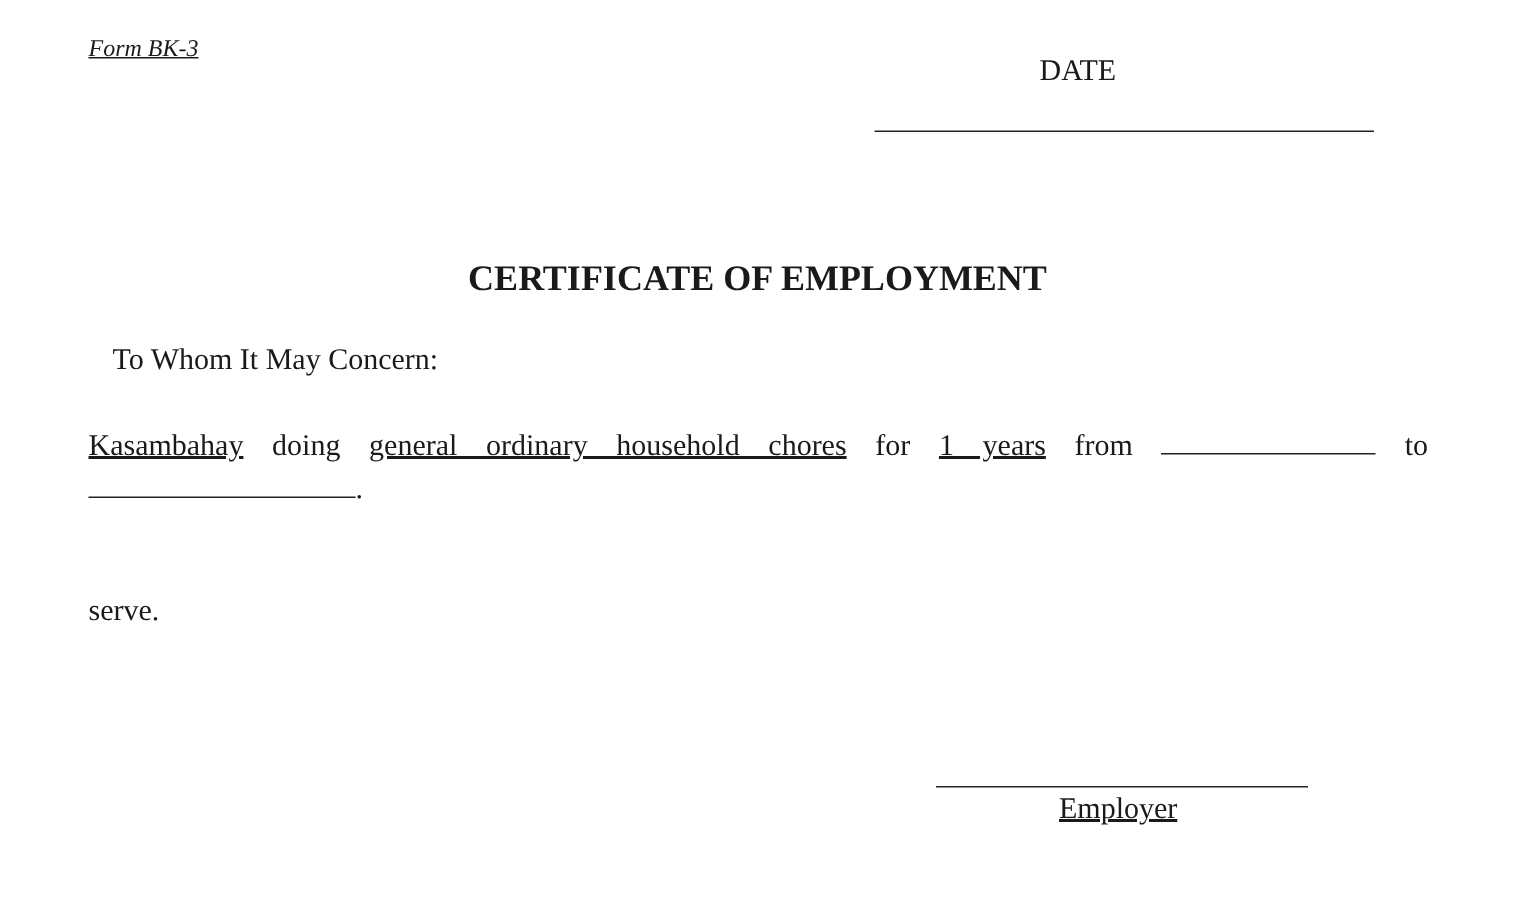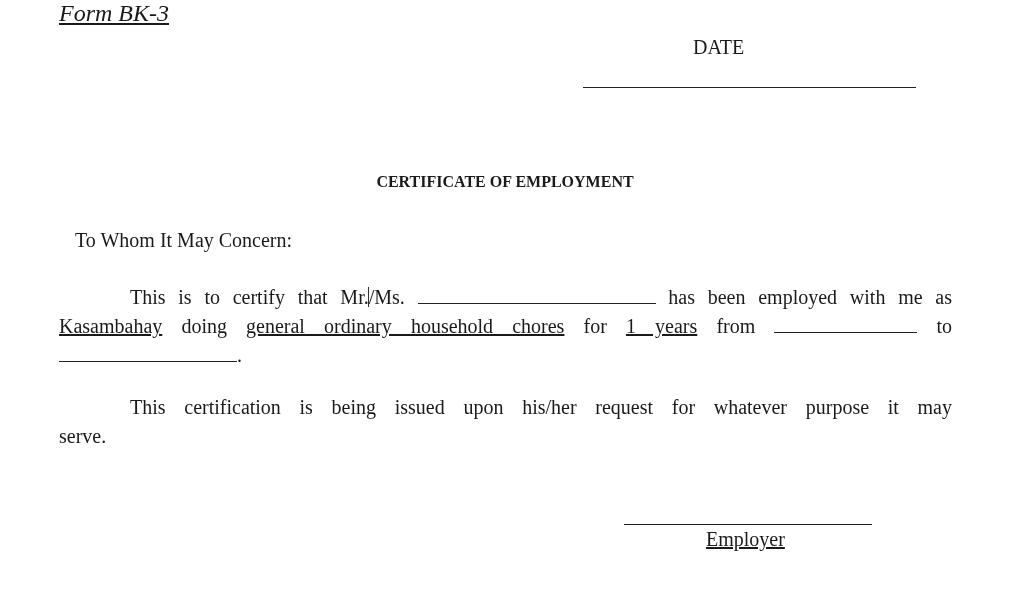--- a/index.html
+++ b/index.html
@@ -1,22 +1,22 @@
 <!DOCTYPE html>
 <html><head>
   <meta charset="utf-8">
   <style>
     html, body { margin:0; padding:0; background:#ffffff; }
     body { width:1024px; height:599px; position:relative; overflow:hidden;
            font-family:"Liberation Serif", serif; color:#1a1a1a; font-size:20px; }
     .abs { position:absolute; white-space:nowrap; }
-    .form-id { left:59px; top:0; font-style:italic; text-decoration:underline; font-size:24px; }
+    .form-id { left:59px; top:24px; font-style:italic; text-decoration:underline; font-size:16px; }
     .date-label { left:693px; top:36px; font-size:20px; }
     .date-line { left:583px; top:87px; width:333px; height:0; border-top:1.5px solid #222; }
-    .title { left:0; width:1010px; top:173px; text-align:center; font-weight:bold; font-size:16px; }
+    .title { left:0; width:1010px; top:173px; text-align:center; font-weight:bold; font-size:24px; }
     .salutation { left:59px; top:229px;margin-left:16px; }
     .para1 { left:59px; top:283px; width:893px; line-height:29px; white-space:normal; }
     .line { display:block; text-align:justify; text-align-last:justify; white-space:nowrap; }
     .line.last { text-align:left; text-align-last:left; }
     .indent { display:inline-block; width:71px; }
     .u { text-decoration:underline; }
     .blank { display:inline-block; border-bottom:1.5px solid #222; height:18px; vertical-align:baseline; }
     .para2 { left:59px; top:393px; width:893px; line-height:29px; white-space:normal; }
     .sig-line { left:624px; top:524px; width:248px; height:0; border-top:1.5px solid #222; }
     .sig-label { left:706px; top:528px;text-decoration:underline; }
@@ -28,24 +28,22 @@
 <div class="abs form-id">Form BK-3</div>
 
 <div class="abs date-label">DATE</div>
 <div class="abs date-line"></div>
 
 <div class="abs title">CERTIFICATE OF EMPLOYMENT</div>
 
 <div class="abs salutation">To Whom It May Concern:</div>
 
 <div class="abs para1">
-  <span class="line"><span class="indent"></span><span>This is to certify that Mr.</span><span class="cursor"></span><span>/Ms.</span> <span class="blank" style="width:238px"></span> <span>has been employed with me as</span></span>
   <span class="line"><span class="u">Kasambahay</span> <span>doing</span> <span class="u">general ordinary household chores</span> <span>for</span> <span class="u">1 years</span> <span>from</span> <span class="blank" style="width:143px"></span> <span>to</span></span>
   <span class="line last"><span class="blank" style="width:178px"></span><span>.</span></span>
 </div>
 
 <div class="abs para2">
-  <span class="line"><span class="indent"></span><span>This certification is being issued upon his/her request for whatever purpose it may</span></span>
   <span class="line last">serve.</span>
 </div>
 
 <div class="abs sig-line"></div>
 <div class="abs sig-label">Employer</div>
 
 </body></html>

